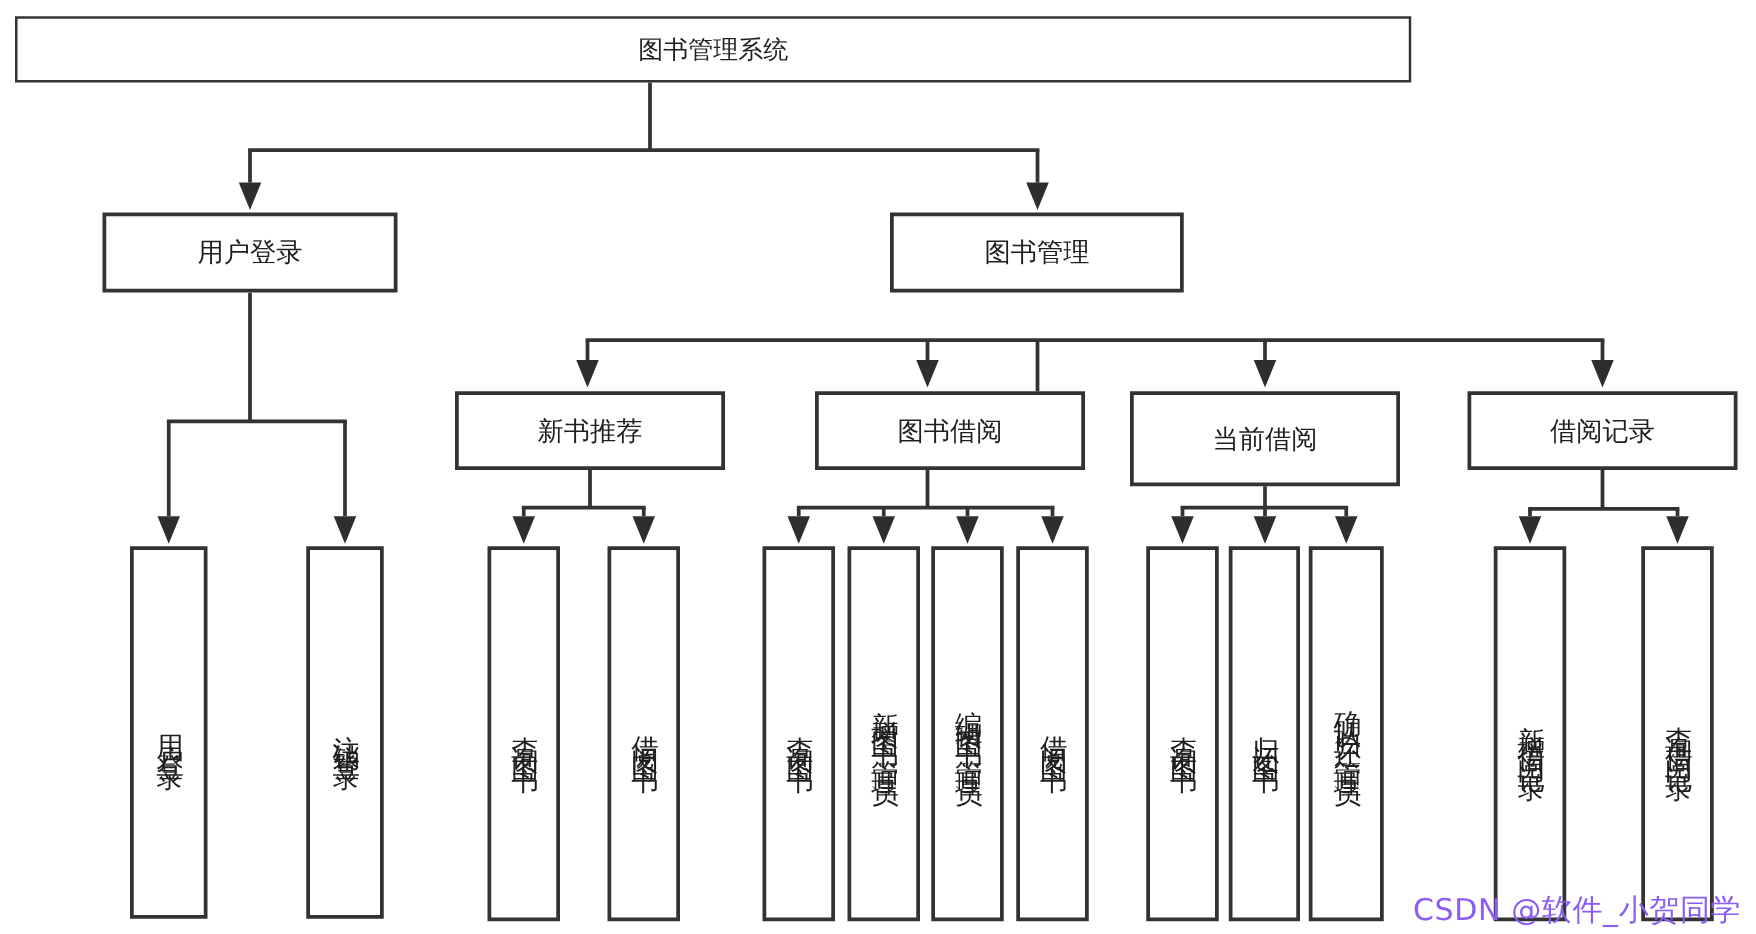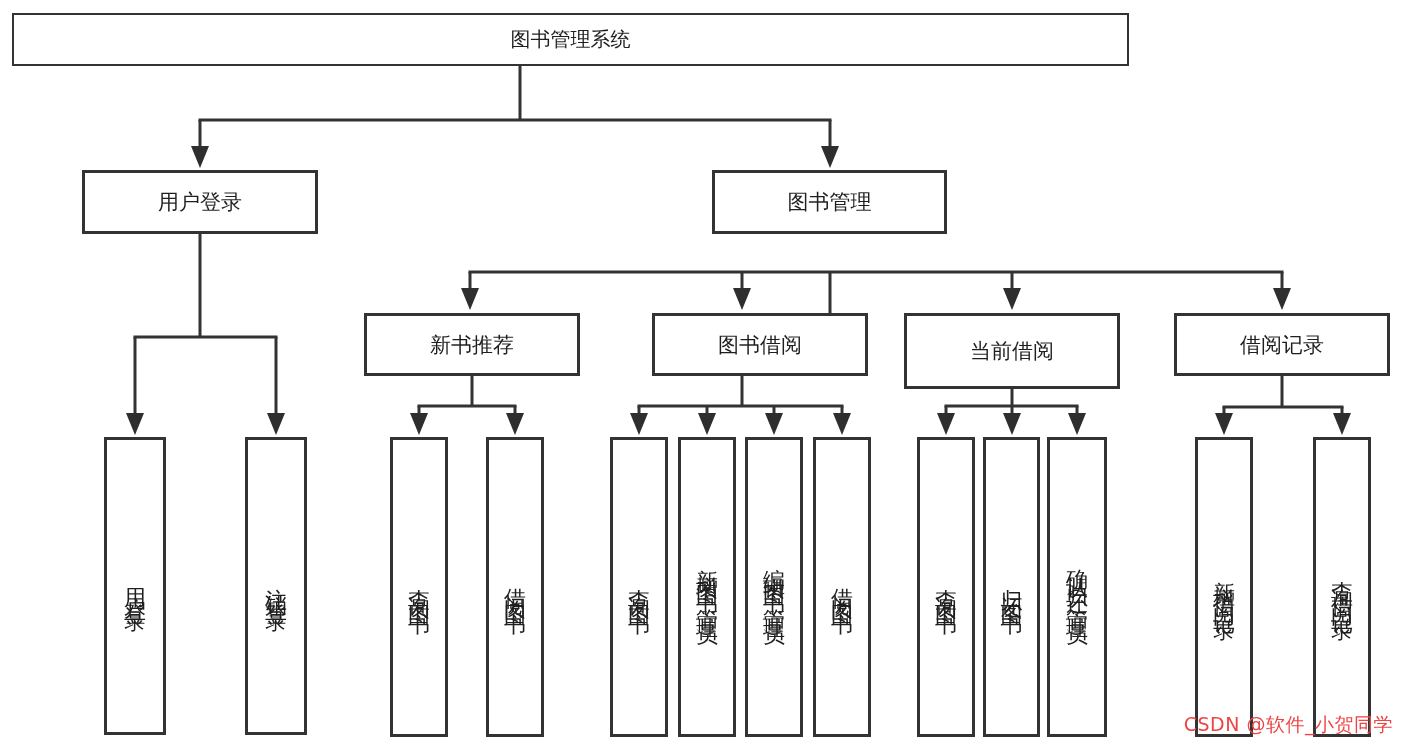--- a/index.html
+++ b/index.html
@@ -51,22 +51,22 @@
     text-orientation: upright;
     font-size: 22px;
     letter-spacing: 8px;
     line-height: 1;
     color: #1f1f1f;
   }
   .watermark {
     position: absolute;
     right: 12px;
     top: 712px;
-    font-size: 19px;
-    color: #ef4444;
+    font-size: 24px;
+    color: #8b5cf6;
     letter-spacing: 0.5px;
     white-space: nowrap;
   }
 </style>
 </head>
 <body>
 
 <div class="stage">
 
   <svg class="connector-layer" width="1405" height="747" viewBox="0 0 1405 747">

